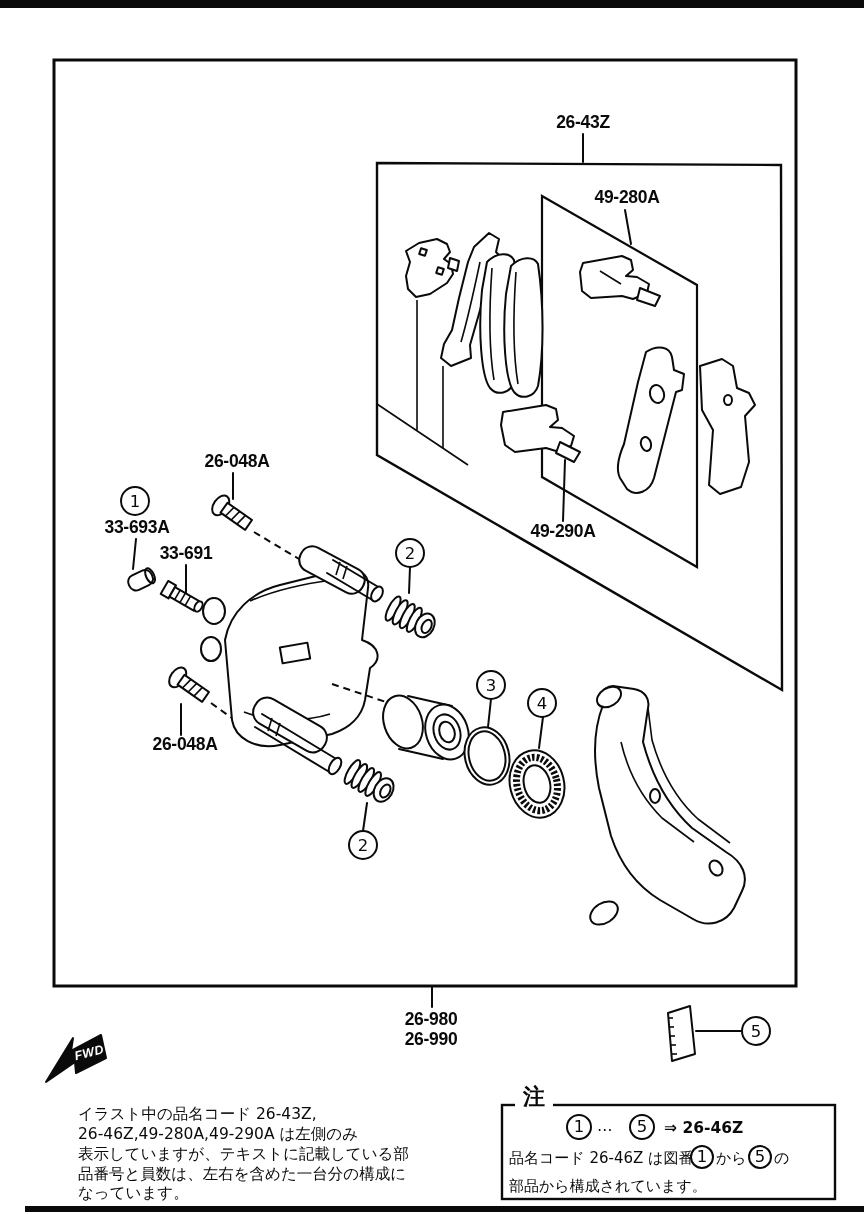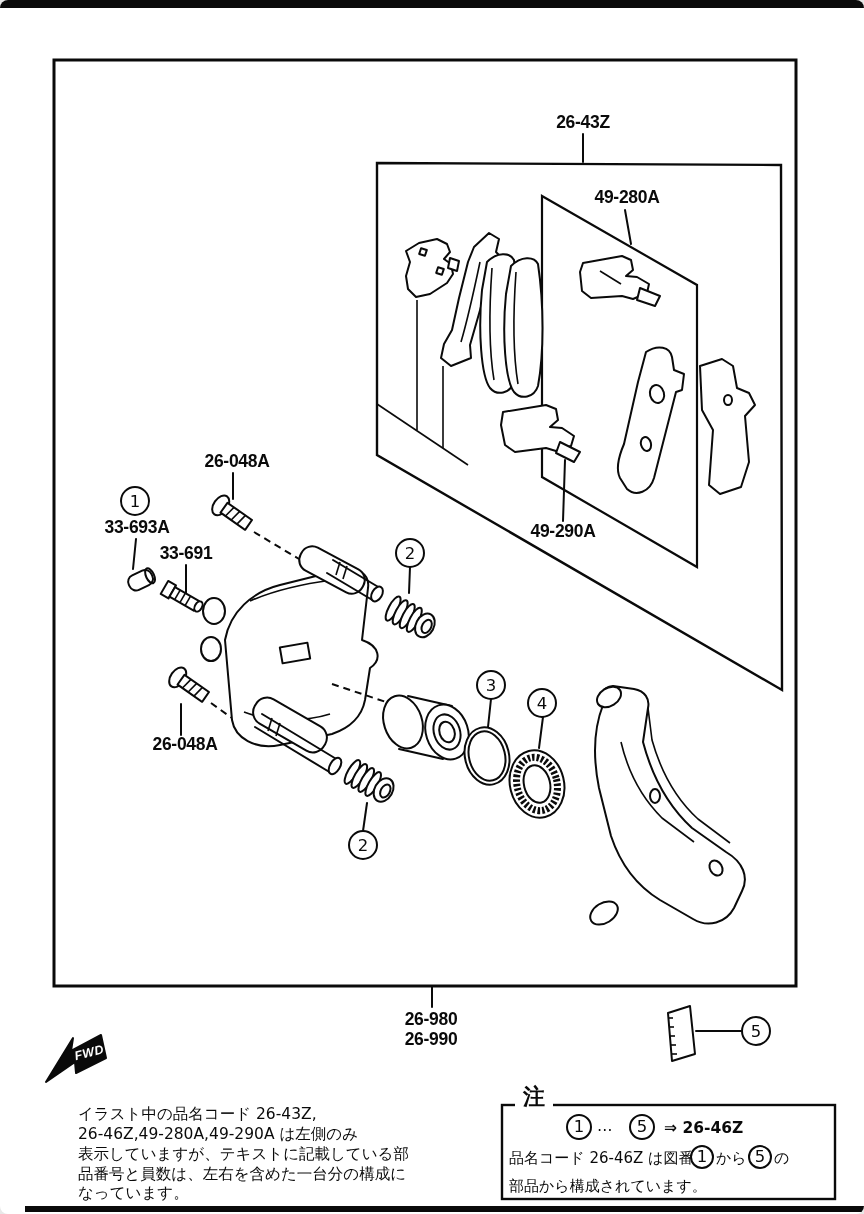--- a/index.html
+++ b/index.html
@@ -1,20 +1,19 @@
 <!DOCTYPE html>
 <html><head>
 <meta charset="utf-8">
 <style>
   html,body{margin:0;padding:0;background:#e8e8e8;}
   .page{
     position:relative;width:864px;height:1214px;margin:0 auto;
     background:#ffffff;overflow:hidden;
     font-family:"Liberation Sans", sans-serif;
-    border-radius:8px;
   }
   svg{position:absolute;left:0;top:0;}
   svg text{fill:#0a0a0a;}
   .part-label{font-family:"Liberation Sans", sans-serif;font-size:17.5px;font-weight:600;letter-spacing:-0.3px;}
   .callout-digit{font-family:"DejaVu Sans", sans-serif;font-size:16.5px;font-weight:500;}
   .jp{font-family:"DejaVu Sans", sans-serif;font-size:15.5px;}
   .jp-small{font-family:"DejaVu Sans", sans-serif;font-size:15px;}
   .note-title{font-family:"DejaVu Sans", sans-serif;font-size:22px;font-weight:600;}
   .fwd-text{font-family:"Liberation Sans", sans-serif;font-size:12.5px;font-weight:700;font-style:italic;fill:#ffffff;letter-spacing:0.5px;}
   .ink{stroke:#0a0a0a;fill:none;stroke-width:2;stroke-linejoin:round;stroke-linecap:round;}

